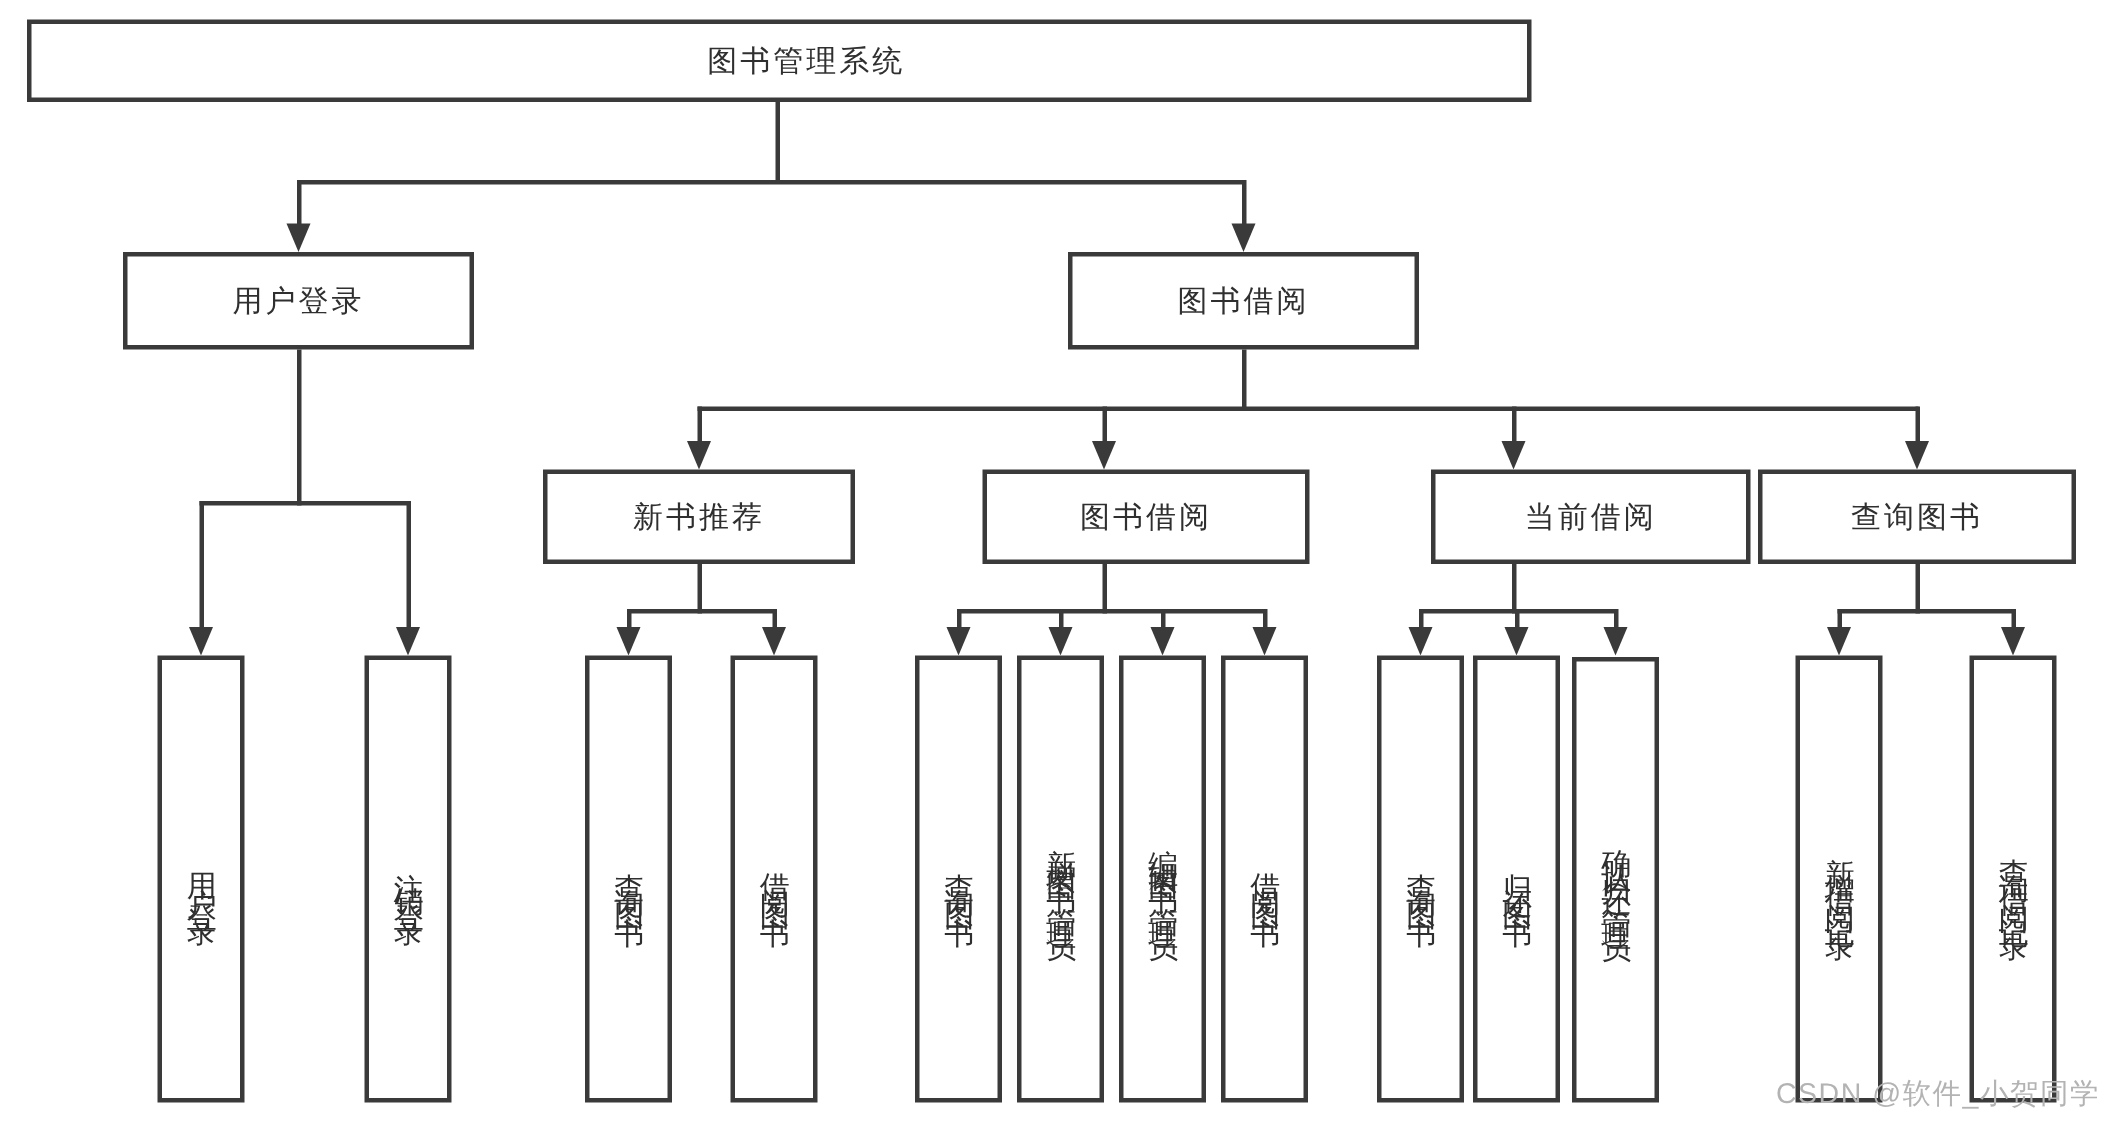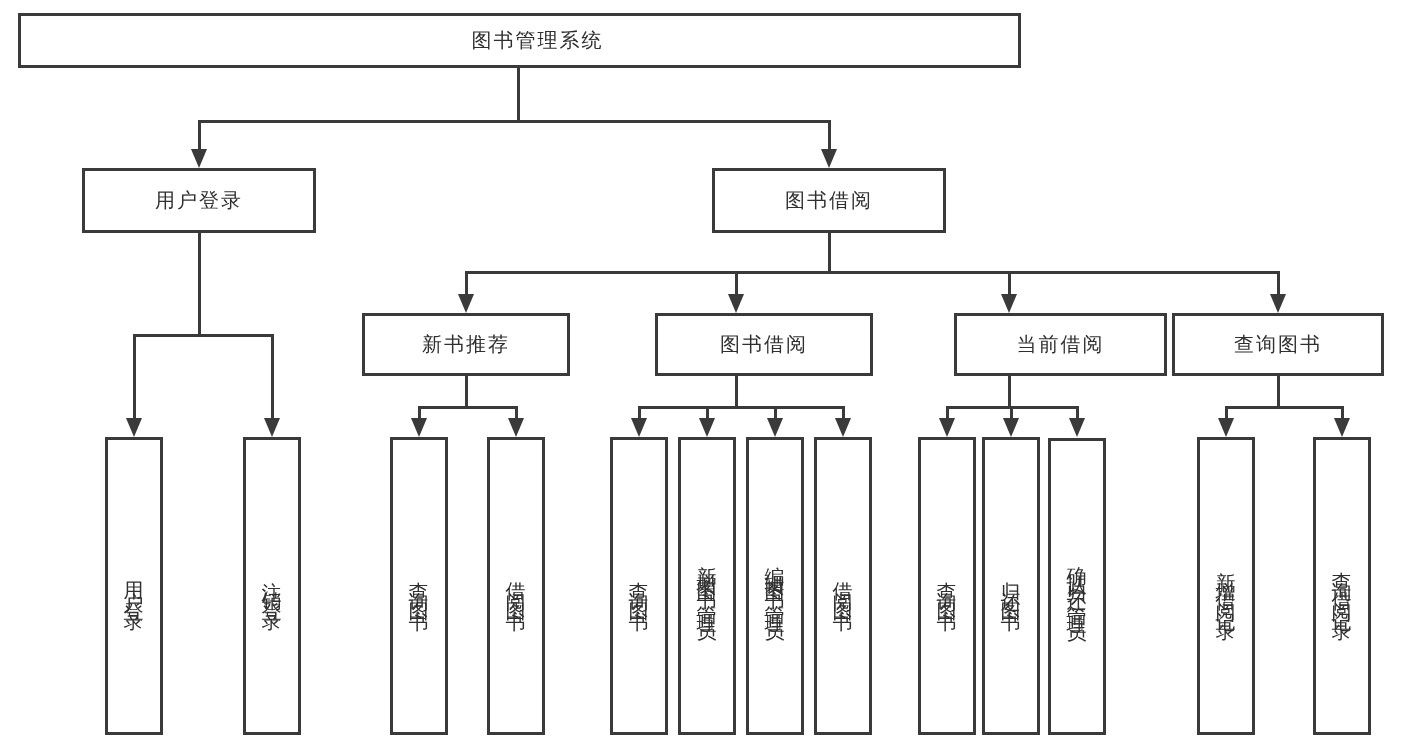--- a/index.html
+++ b/index.html
@@ -207,14 +207,15 @@
     <span>确认归还（管理员）</span>
   </div>
 
   <div class="node vertical" style="left:1197px; top:437px; width:58px; height:298px;">
     <span>新增借阅记录</span>
   </div>
   <div class="node vertical" style="left:1313px; top:437px; width:58px; height:298px;">
     <span>查询借阅记录</span>
   </div>
 
+  <div class="watermark">CSDN @软件_小贺同学</div>
 
 </div>
 
 </body></html>

